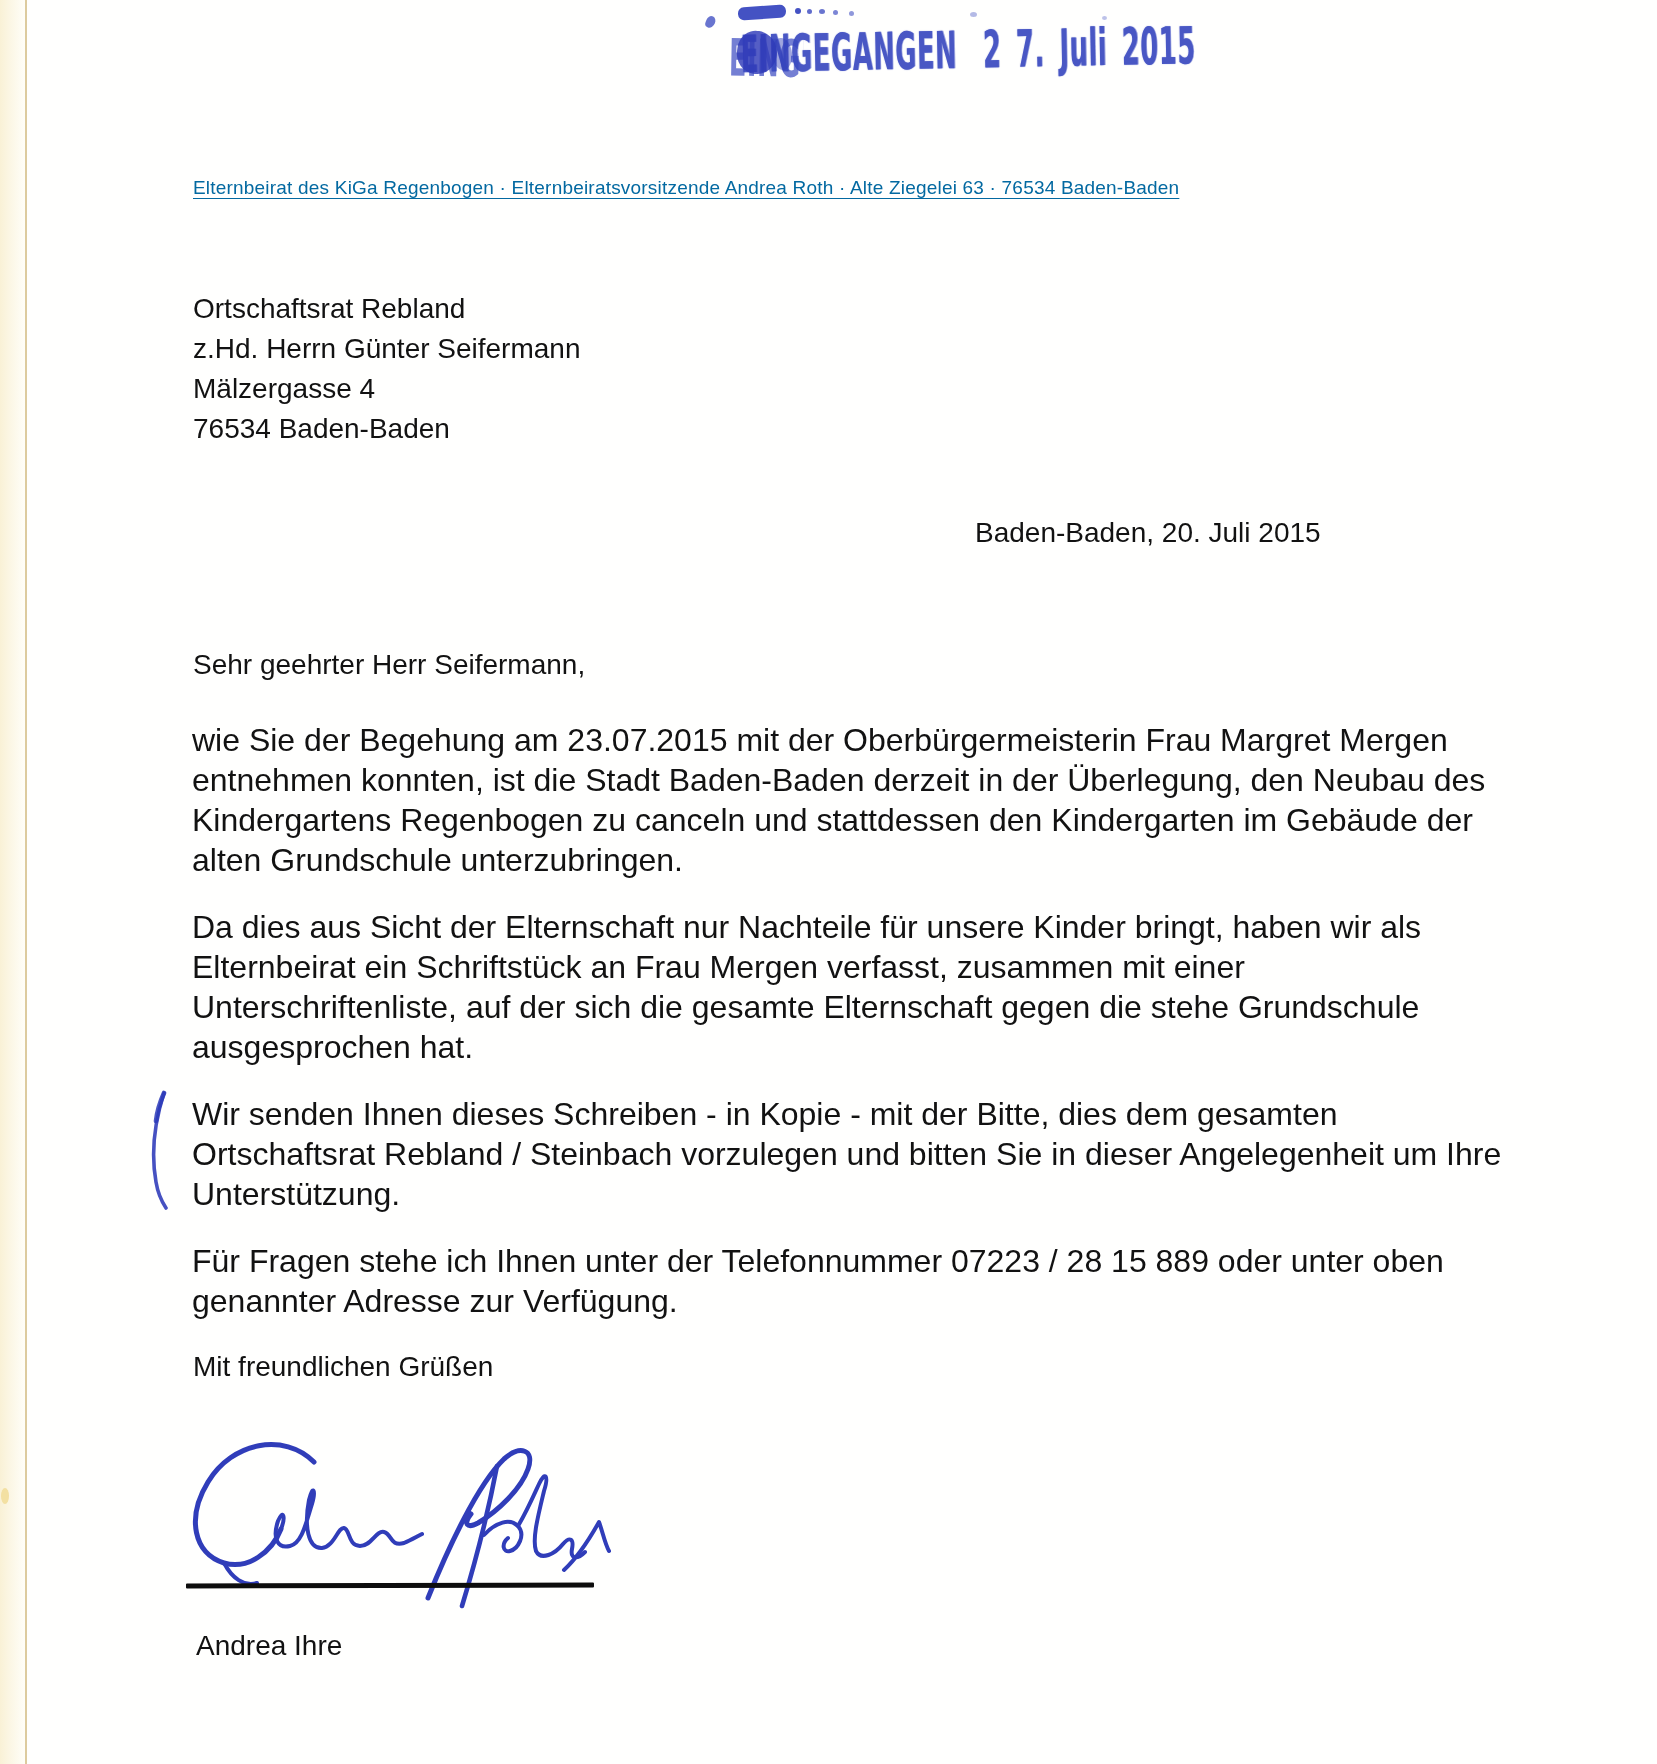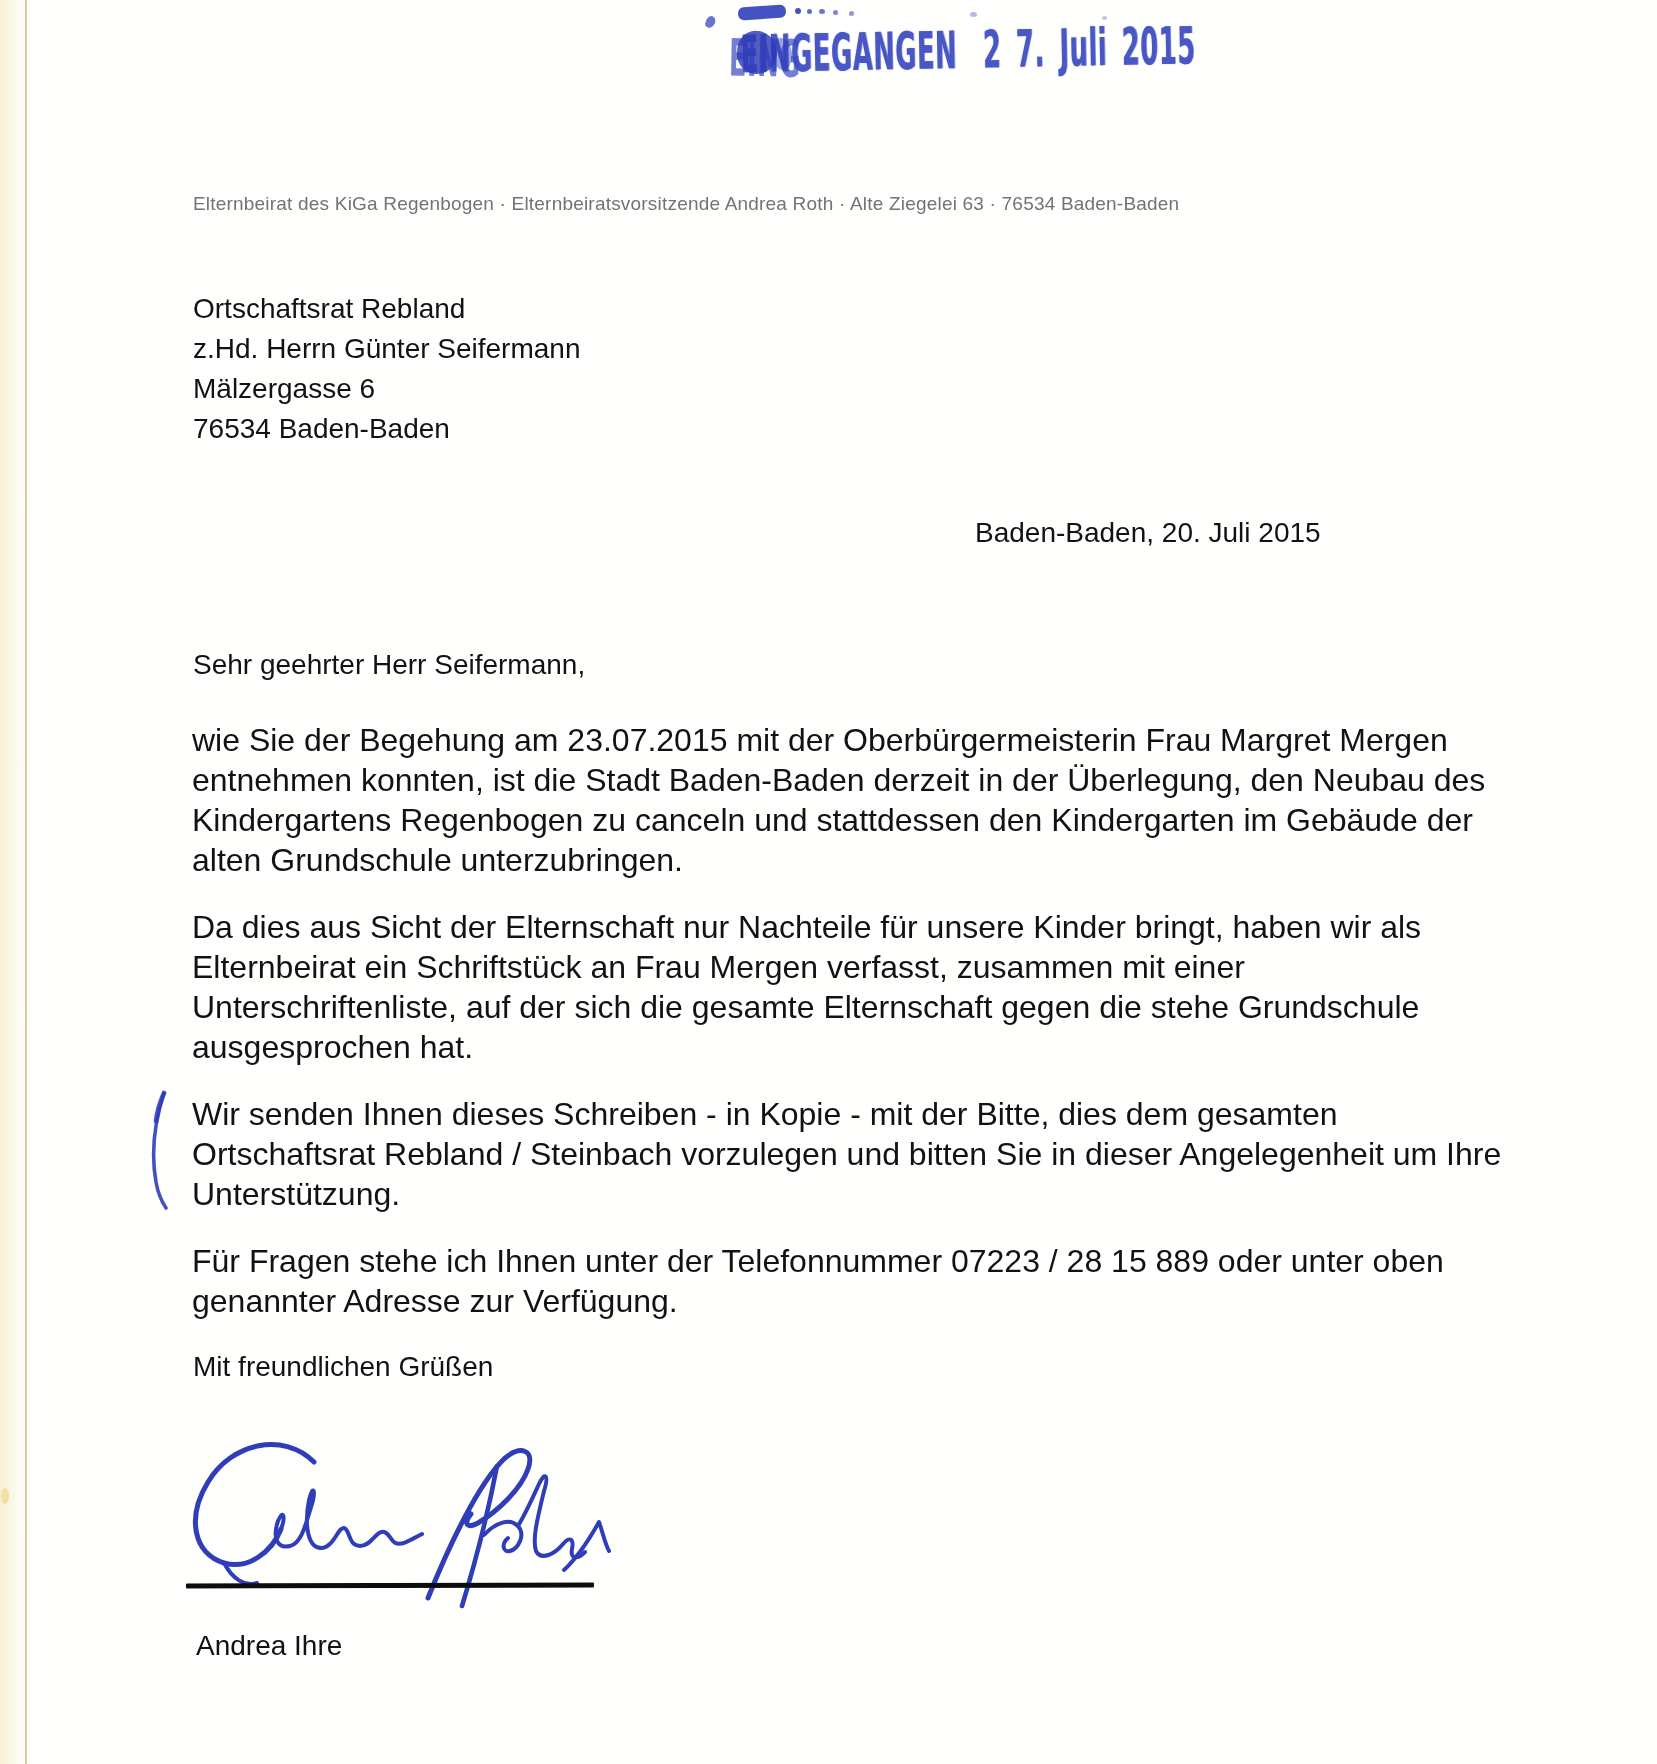--- a/index.html
+++ b/index.html
@@ -39,22 +39,22 @@
   .sp.bar {left:738px;top:6px;width:48px;height:13px;border-radius:6px;transform:rotate(-4deg);}
   .sp.comma{left:706px;top:16px;width:9px;height:12px;border-radius:50% 50% 60% 40%;transform:rotate(22deg);opacity:.8;}
   .sp.d1{left:795px;top:8px;width:6px;height:6px;border-radius:50%;}
   .sp.d2{left:807px;top:9px;width:5px;height:5px;border-radius:50%;opacity:.85;}
   .sp.d3{left:819px;top:9px;width:6px;height:5px;border-radius:50%;opacity:.8;}
   .sp.d4{left:833px;top:10px;width:5px;height:5px;border-radius:50%;opacity:.7;}
   .sp.d5{left:849px;top:11px;width:5px;height:5px;border-radius:50%;opacity:.6;}
   .sp.d6{left:970px;top:12px;width:7px;height:5px;border-radius:50%;opacity:.4;}
   .sp.d7{left:1102px;top:16px;width:5px;height:4px;border-radius:50%;opacity:.35;}
   
-  .sender{position:absolute;left:193px;top:193px;font-size:19px;letter-spacing:.2px;
-    color:#737373;text-underline-offset:4px;white-space:nowrap;}
+  .sender{position:absolute;left:193px;top:177px;font-size:19px;letter-spacing:.2px;
+    color:#0369a1;text-decoration:underline;text-underline-offset:4px;white-space:nowrap;}
   .recipient{position:absolute;left:193px;top:289px;font-size:28px;line-height:40px;}
   .dateline{position:absolute;left:975px;top:517px;font-size:28px;white-space:nowrap;}
   
   .salutation{position:absolute;left:193px;top:649px;font-size:28px;text-align:right;}
   .para{position:absolute;left:192px;font-size:32px;}
   .para .ln{height:40px;white-space:nowrap;}
   .p1{top:722px;} .p2{top:909px;} .p3{top:1096px;} .p4{top:1243px;}
   .closing{position:absolute;left:193px;top:1351px;font-size:28px;}
   
   .margin-mark{position:absolute;left:148px;top:1090px;}
@@ -87,21 +87,21 @@
       </div>
     <div class="stamp-blob"></div>
     <div class="stamp-blob2"></div>
   </div>
 
   <div class="sender">Elternbeirat des KiGa Regenbogen  ·  Elternbeiratsvorsitzende Andrea Roth  ·  Alte Ziegelei 63  ·  76534 Baden-Baden</div>
 
   <div class="recipient">
     <div>Ortschaftsrat Rebland</div>
     <div>z.Hd. Herrn Günter Seifermann</div>
-    <div>Mälzergasse 6</div>
+    <div>Mälzergasse 4</div>
     <div>76534 Baden-Baden</div>
   </div>
 
   <div class="dateline">Baden-Baden, 20. Juli 2015</div>
 
   <div class="salutation">Sehr geehrter Herr Seifermann,</div>
 
   <div class="para p1">
     <div class="ln">wie Sie der Begehung am 23.07.2015 mit der Oberbürgermeisterin Frau Margret Mergen</div>
     <div class="ln">entnehmen konnten, ist die Stadt Baden-Baden derzeit in der Überlegung, den Neubau des</div>

